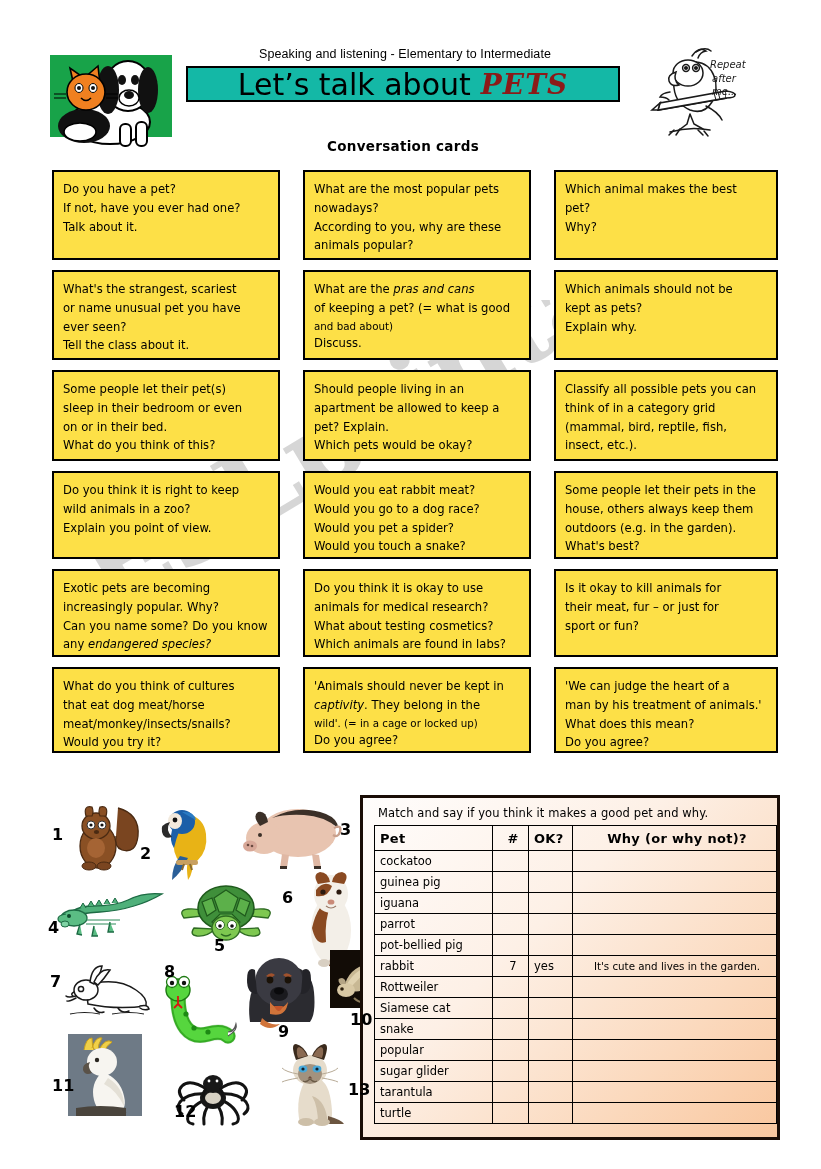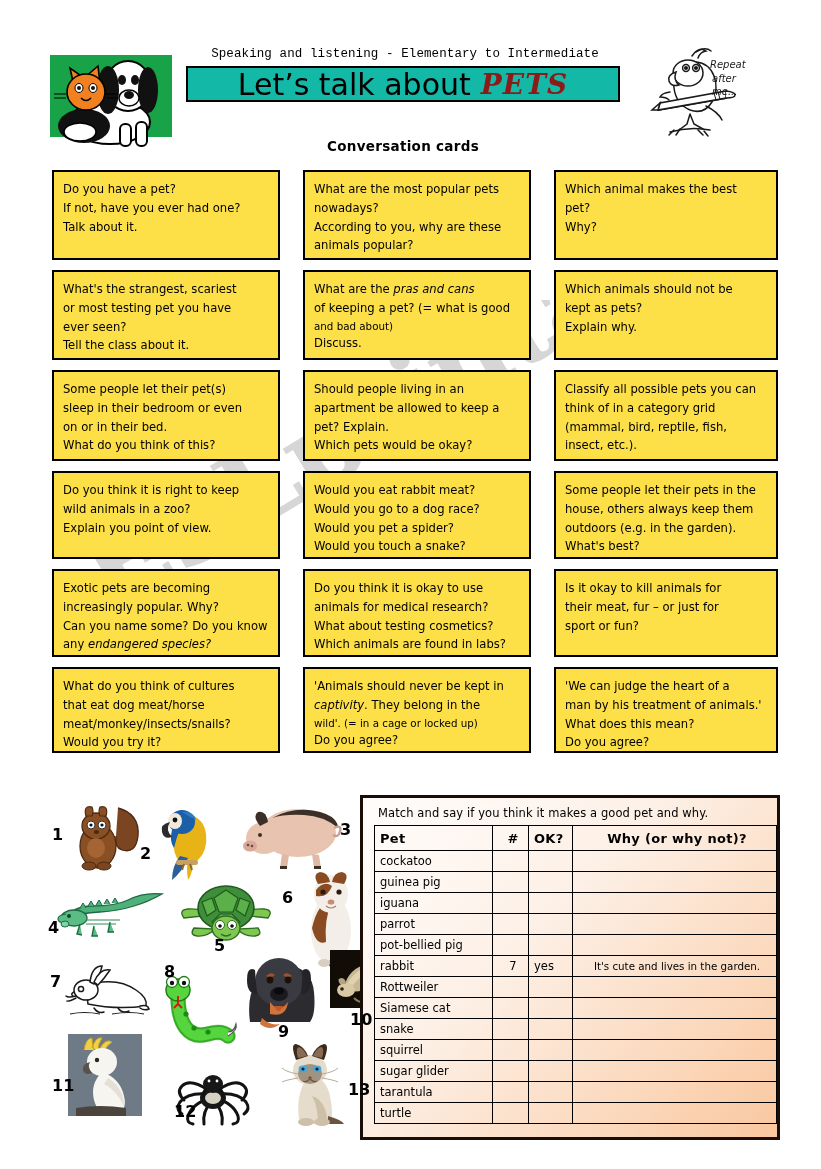--- a/index.html
+++ b/index.html
@@ -56,21 +56,21 @@
     z-index: 2;
   }
   .logo-svg { position: absolute; left: 36px; top: 40px; z-index: 3; }
 
   .subtitle-line {
     position: absolute;
     left: 185px; top: 47px;
     width: 440px;
     text-align: center;
     font-size: 12.5px;
-    font-family: Liberation Mono, monospace;
+    font-family: Liberation Sans, sans-serif;
     letter-spacing: 0.1px;
   }
   .title-box {
     position: absolute;
     left: 186px; top: 66px;
     width: 434px; height: 36px;
     border: 2px solid #000;
     background: #14b8a6;
     box-sizing: border-box;
     display: flex;
@@ -295,21 +295,21 @@
     <div class="card col-c r1">
       <div class="ln">Which animal makes the best</div>
       <div class="ln">pet?</div>
       <div class="ln">Why?</div>
     </div>
   </div>
 
   <div class="card-row">
     <div class="card col-a r2">
       <div class="ln">What's the strangest, scariest</div>
-      <div class="ln">or most testing pet you have</div>
+      <div class="ln">or name unusual pet you have</div>
       <div class="ln">ever seen?</div>
       <div class="ln">Tell the class about it.</div>
     </div>
     <div class="card col-b r2">
       <div class="ln"><span>What are the </span><em>pras and cans</em></div>
       <div class="ln">of keeping a pet? (= what is good</div>
       <div class="ln" style="font-size:10.3px">and bad about)</div>
       <div class="ln">Discuss.</div>
     </div>
     <div class="card col-c r2">
@@ -706,21 +706,21 @@
           <td class="c-ok"></td>
           <td class="c-why"></td>
         </tr>
         <tr>
           <td class="c-pet">snake</td>
           <td class="c-num"></td>
           <td class="c-ok"></td>
           <td class="c-why"></td>
         </tr>
         <tr>
-          <td class="c-pet">squirrel</td>
+          <td class="c-pet">popular</td>
           <td class="c-num"></td>
           <td class="c-ok"></td>
           <td class="c-why"></td>
         </tr>
         <tr>
           <td class="c-pet">sugar glider</td>
           <td class="c-num"></td>
           <td class="c-ok"></td>
           <td class="c-why"></td>
         </tr>

